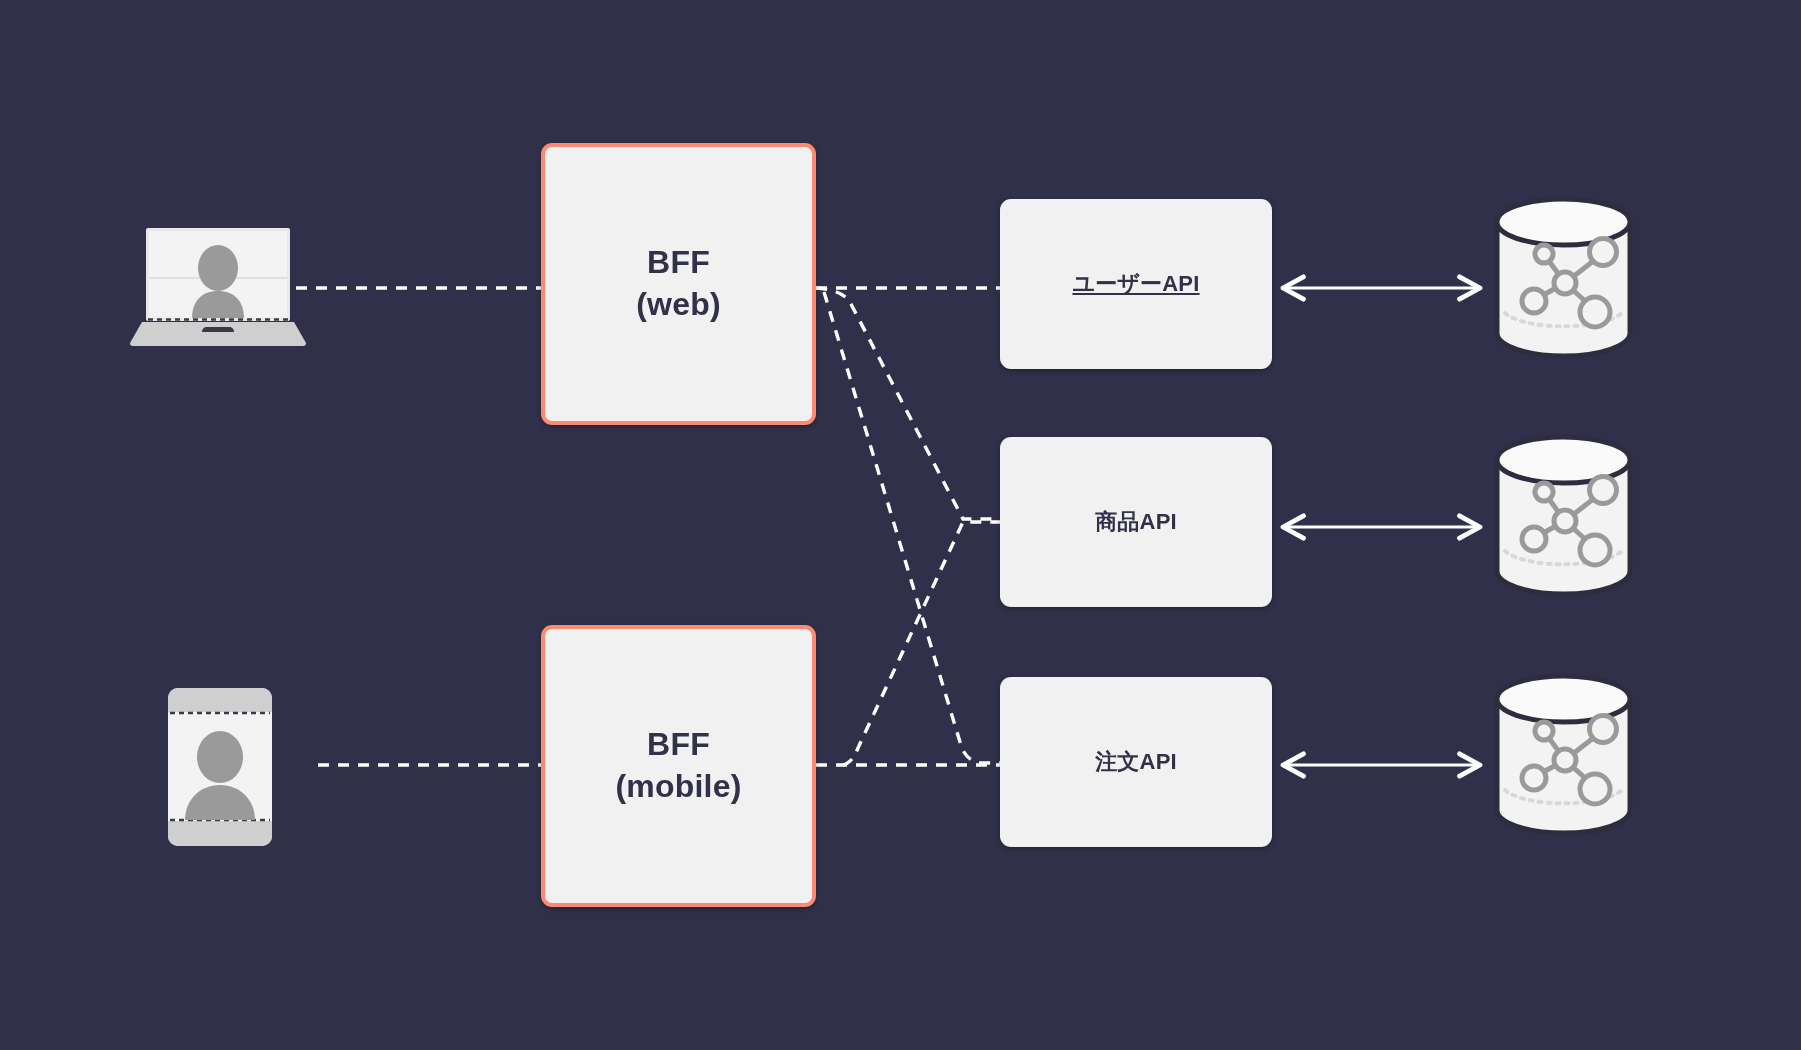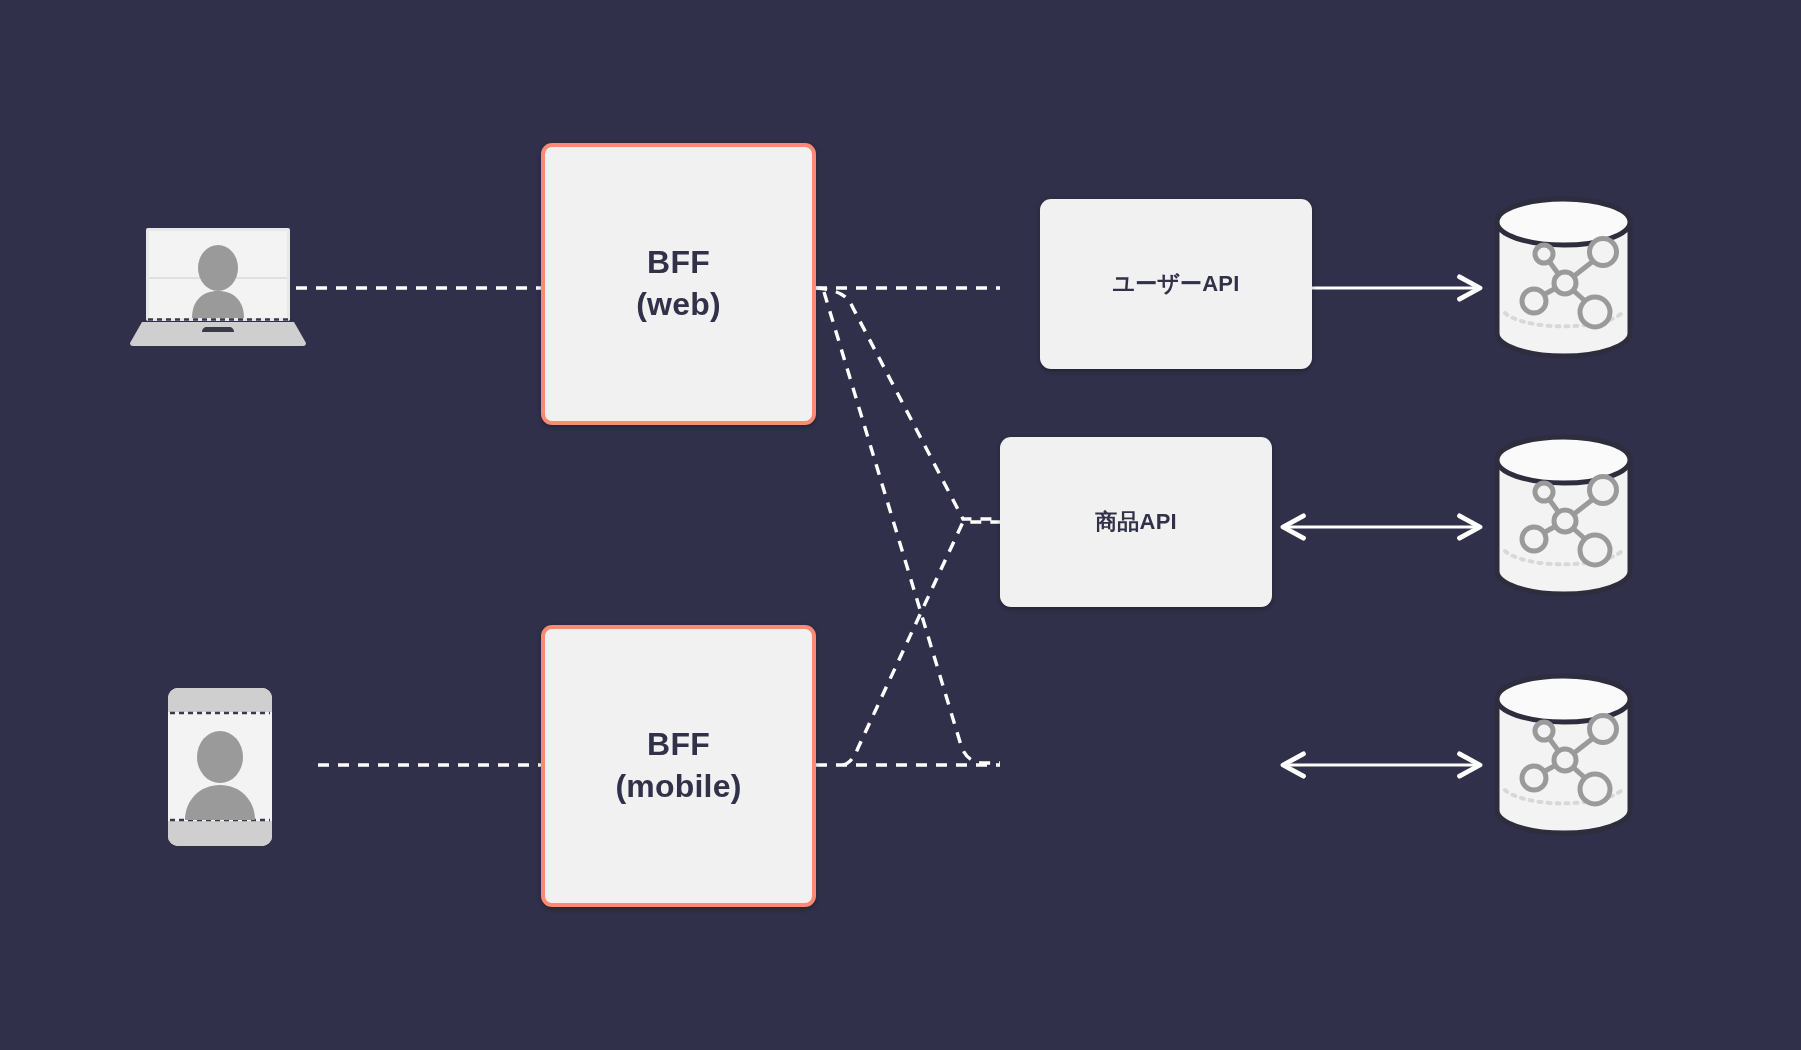--- a/index.html
+++ b/index.html
@@ -47,21 +47,21 @@
   }
 
   .bff {
     border: 4px solid #fa8a72;
     font-size: 32px;
   }
   .bff-web    { left: 541px; top: 143px; width: 275px; height: 282px; }
   .bff-mobile { left: 541px; top: 625px; width: 275px; height: 282px; }
 
   .api { font-size: 22px; }
-  .api-user    { left: 1040px; top: 199px; width: 272px; height: 170px; }
+  .api-user    { left: 1000px; top: 199px; width: 272px; height: 170px; text-decoration: underline; }
   .api-product { left: 1000px; top: 437px; width: 272px; height: 170px; }
   .api-order   { left: 1000px; top: 677px; width: 272px; height: 170px; }
 
   
   .device {
     position: absolute;
     z-index: 3;
   }
   .laptop  { left: 130px; top: 228px;  width: 176px; height: 120px; }
   .phone   { left: 168px; top: 688px;  width: 104px; height: 158px; }
@@ -162,20 +162,23 @@
   <div class="node bff bff-mobile">
     <span class="node-label">BFF
 (mobile)</span>
   </div>
 
   <div class="node api api-user">
     <span class="node-label">ユーザーAPI</span>
   </div>
   <div class="node api api-product">
     <span class="node-label">商品API</span>
+  </div>
+  <div class="node api api-order">
+    <span class="node-label">注文API</span>
   </div>
 
   <div class="db db-user">
     <svg viewBox="0 0 145 165" width="145" height="165">
       <g>
         <path d="M6,27 L6,138 A66.5,23 0 0 0 139,138 L139,27 Z" fill="#f3f3f3" stroke="#2e2d3e" stroke-width="5" stroke-linejoin="round"></path>
         <ellipse cx="72.5" cy="27" rx="66.5" ry="23" fill="#fafafa" stroke="#2e2d3e" stroke-width="5"></ellipse>
         <path d="M14,118 A62,20 0 0 0 131,118" fill="none" stroke="#d8d8d8" stroke-width="4" stroke-dasharray="3 6" stroke-linecap="round"></path>
         <g stroke="#9a9a9a" stroke-width="5" fill="none">
           <line x1="55" y1="62" x2="74" y2="88"></line>

